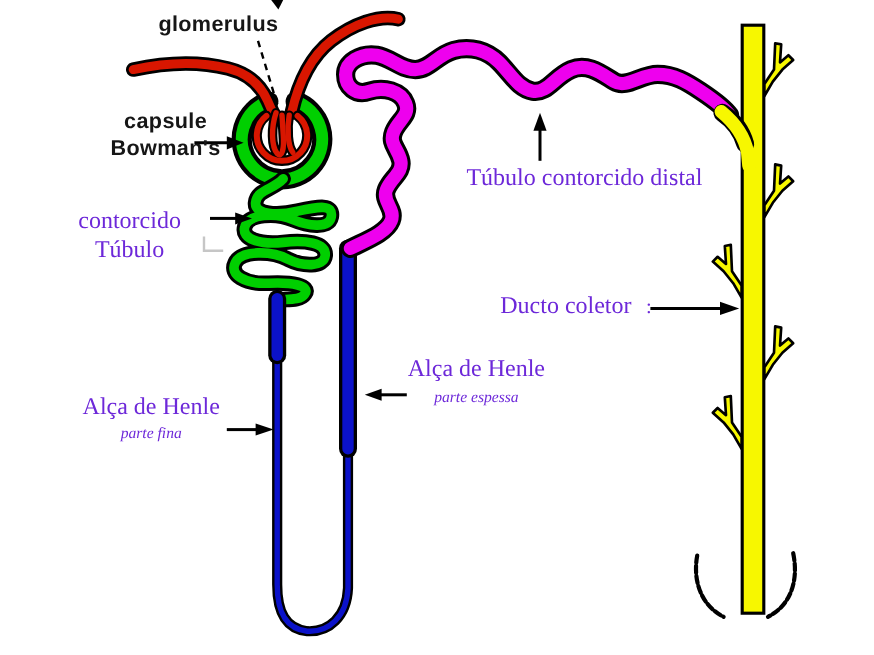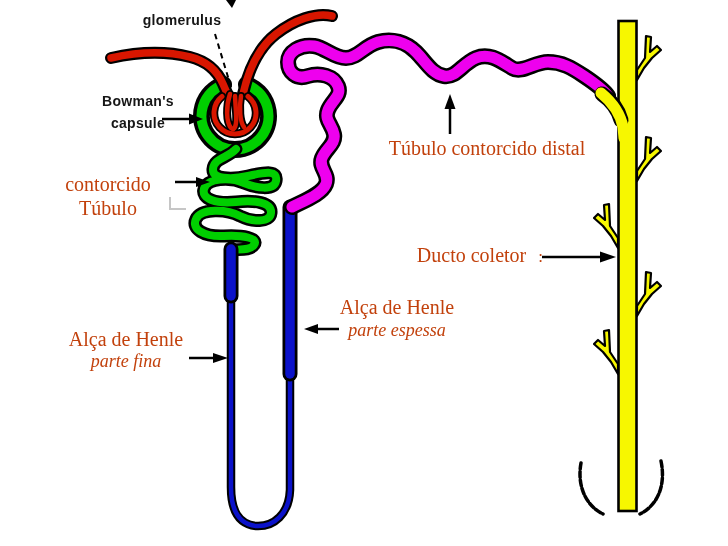--- a/index.html
+++ b/index.html
@@ -1,23 +1,23 @@
 <!DOCTYPE html>
 <html><head>
 <meta charset="utf-8">
 <style>
   html,body{margin:0;padding:0;background:#fff;}
   #stage{position:relative;width:728px;height:546px;background:#fff;overflow:hidden;
          font-family:"Liberation Serif",serif;}
   svg{position:absolute;left:0;top:0;}
-  .lbl{position:absolute;text-align:center;color:#c2410c;line-height:24px;}
-  .sans{font-family:"Liberation Sans",sans-serif;font-weight:bold;font-size:14px;
+  .lbl{position:absolute;text-align:center;color:#6d28d9;line-height:24px;}
+  .sans{font-family:"Liberation Sans",sans-serif;font-weight:bold;font-size:18px;
         letter-spacing:.3px;color:#161616;line-height:22px;}
   .serif{font-size:20px;}
-  .ital{font-style:italic;font-size:18px;}
+  .ital{font-style:italic;font-size:13px;}
   .tube-outline{fill:none;stroke:#000;stroke-linecap:round;stroke-linejoin:round;}
   .tube-color{fill:none;stroke-linecap:round;stroke-linejoin:round;}
   .arrow-line{stroke:#000;stroke-width:2.5;}
   .arrow-head{fill:#000;stroke:none;}
   .calyx{fill:none;stroke:#000;stroke-width:3.5;stroke-dasharray:6 2.5;stroke-linecap:round;}
   .leader{stroke:#000;stroke-width:2;stroke-dasharray:5.5 4.5;}
   .corner-mark{fill:none;stroke:#c6c6c6;stroke-width:2;}
   .twig{stroke:#000;stroke-width:2.2;stroke-linejoin:round;}
 </style>
 </head>
@@ -109,22 +109,22 @@
     <polygon class="arrow-head" points="304,329 318,324 318,334"></polygon>
 
     <line class="arrow-line" x1="189" y1="358" x2="214" y2="358"></line>
     <polygon class="arrow-head" points="228,358 213,353 213,363"></polygon>
   </g>
 </svg>
 
 <div class="lbl sans" style="left:126px;top:9px;width:112px;">glomerulus</div>
 
 <div class="lbl sans" style="left:88px;top:90px;width:100px;">
+  <div>capsule</div>
   <div>Bowman's</div>
-  <div>capsule</div>
 </div>
 
 <div class="lbl serif" style="left:56px;top:172px;width:104px;line-height:24px;">
   <div>contorcido</div>
   <div>Túbulo</div>
 </div>
 
 <div class="lbl serif" style="left:381px;top:136px;width:212px;">Túbulo contorcido distal</div>
 
 <div class="lbl serif" style="left:413px;top:243px;width:130px;text-align:right;">

